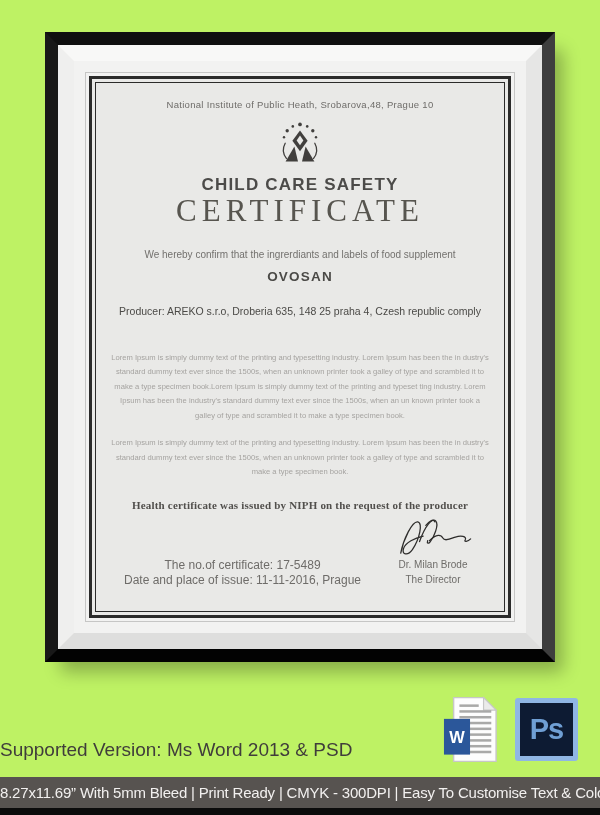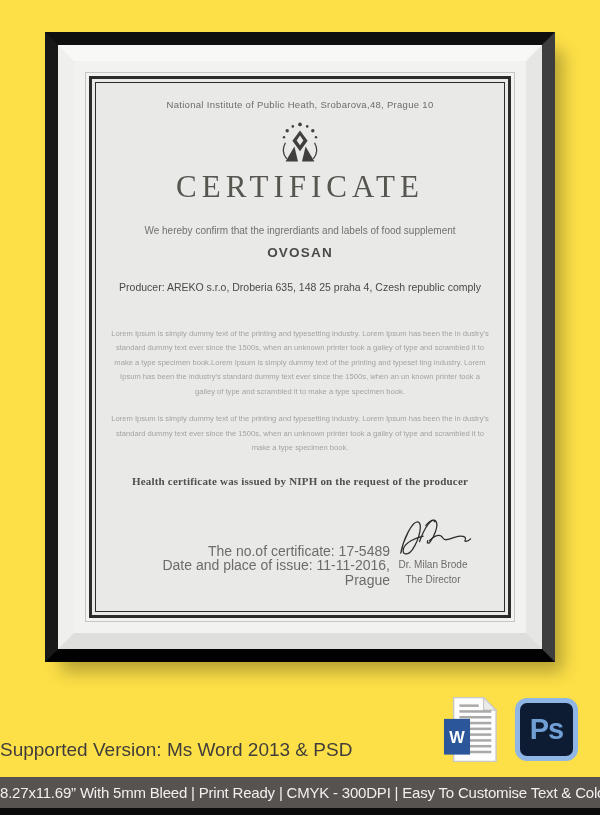--- a/index.html
+++ b/index.html
@@ -1,18 +1,18 @@
 <!DOCTYPE html>
 <html><head>
 <meta charset="utf-8">
 <style>
   * { margin:0; padding:0; box-sizing:border-box; }
   html,body { width:600px; height:815px; }
   body { font-family:"Liberation Sans","DejaVu Sans",sans-serif; background:#ececeb; overflow:hidden; }
-  .scene { position:relative; width:600px; height:815px; background:#fde047; }
+  .scene { position:relative; width:600px; height:815px; background:#bef264; }
 
   
   .frame {
     position:absolute; left:45px; top:32px; width:510px; height:630px;
     border:13px solid #0f0f0f;
     border-right-color:#3e3e3e; border-bottom-color:#020202; border-left-color:#181818;
     box-shadow:12px 14px 16px -4px rgba(0,0,0,0.28);
     background:#f2f2f1;
   }
   .mat {
@@ -43,31 +43,31 @@
   .product-name { margin-top:9px; font-size:13.5px; font-weight:bold; letter-spacing:1.2px; color:#4b4a47; }
   .producer-line { margin:20px auto 0; max-width:406px; font-size:10.5px; font-weight:normal; line-height:14px; color:#4b4a47; }
   .body-para { margin:33px auto 0; width:378px; font-size:7.6px; line-height:14.5px; color:#a5a3a0; }
   .body-para.second { margin-top:13px; }
   .statement { margin-top:19px; font-size:11px; font-weight:bold; color:#514f4c; letter-spacing:0.2px;font-family:Liberation Serif, serif; }
 
   .bottom-row {
     position:absolute; left:14px; right:14px; bottom:24px;
     display:flex; justify-content:space-between; align-items:flex-end;
   }
-  .issue-block { text-align:right; font-size:14px; line-height:14.5px; color:#6e6c69; margin-left:14px; }
+  .issue-block { text-align:center; font-size:12px; line-height:14.5px; color:#6e6c69; margin-left:14px; }
   .signer-block { text-align:center; margin-right:14px; font-size:10px; line-height:14.5px; color:#6e6c69; }
   .signature-svg { display:block; margin:0 auto -5px; width:86px; height:50px; }
 
   
   .supported { position:absolute; left:0; top:739px; font-size:19px; color:#403d3b; }
   .file-icons { position:absolute; right:22px; top:695px; display:flex; align-items:flex-start; gap:16px; }
   .word-icon-svg { width:56px; height:69px; display:block; }
   .ps-icon {
     width:63px; height:63px; margin-top:3px;
-    background:#0d1b33; border:5px solid #8fb6e4; border-radius:12px;
+    background:#0d1b33; border:5px solid #8fb6e4; border-radius:3px;
     display:flex; align-items:center; justify-content:center;
   }
   .ps-label { color:#6f9fd4; font-size:29px; font-weight:bold; letter-spacing:-1px; }
   .specs-bar {
     position:absolute; left:0; top:777px; width:600px; height:31px;
     background:#575350; color:#f2f0ef;
     font-size:15px; letter-spacing:-0.2px; line-height:31px; text-align:center;
     white-space:nowrap;
   }
   .black-strip { position:absolute; left:0; top:808px; width:600px; height:7px; background:#0b0b0b; }
@@ -95,20 +95,21 @@
               <circle cx="50" cy="19.5" r="1.5"></circle>
               <polygon points="30,11 39.5,24 30,37 20.5,24"></polygon>
               <polygon points="12,50 27.5,50 23,31"></polygon>
               <polygon points="48,50 32.5,50 37,31"></polygon>
             </g>
             <polygon points="30,17.5 34.2,23.5 30,29.5 25.8,23.5" fill="#e9e9e7"></polygon>
             <path d="M11.5,27 Q6,37 13,46" fill="none" stroke="#413f3d" stroke-width="1.6" stroke-linecap="round"></path>
             <path d="M48.5,27 Q54,37 47,46" fill="none" stroke="#413f3d" stroke-width="1.6" stroke-linecap="round"></path>
           </svg>
 
+          <div class="title-sans">CHILD CARE SAFETY</div>
           <div class="title-serif">CERTIFICATE</div>
 
           <div class="confirm-line">We hereby confirm that the ingrerdiants and labels of food supplement</div>
           <div class="product-name">OVOSAN</div>
           <div class="producer-line">Producer: AREKO s.r.o, Droberia 635, 148 25 praha 4, Czesh republic comply</div>
 
           <p class="body-para">Lorem Ipsum is simply dummy text of the printing and typesetting industry. Lorem Ipsum has been the in dustry's standard dummy text ever since the 1500s, when an unknown printer took a galley of type and scrambled it to make a type specimen book.Lorem Ipsum is simply dummy text of the printing and typeset ting industry. Lorem Ipsum has been the industry's standard dummy text ever since the 1500s, when an un known printer took a galley of type and scrambled it to make a type specimen book.</p>
           <p class="body-para second">Lorem Ipsum is simply dummy text of the printing and typesetting industry. Lorem Ipsum has been the in dustry's standard dummy text ever since the 1500s, when an unknown printer took a galley of type and scrambled it to make a type specimen book.</p>
 
           <div class="statement">Health certificate was issued by NIPH on the request of the producer</div>

